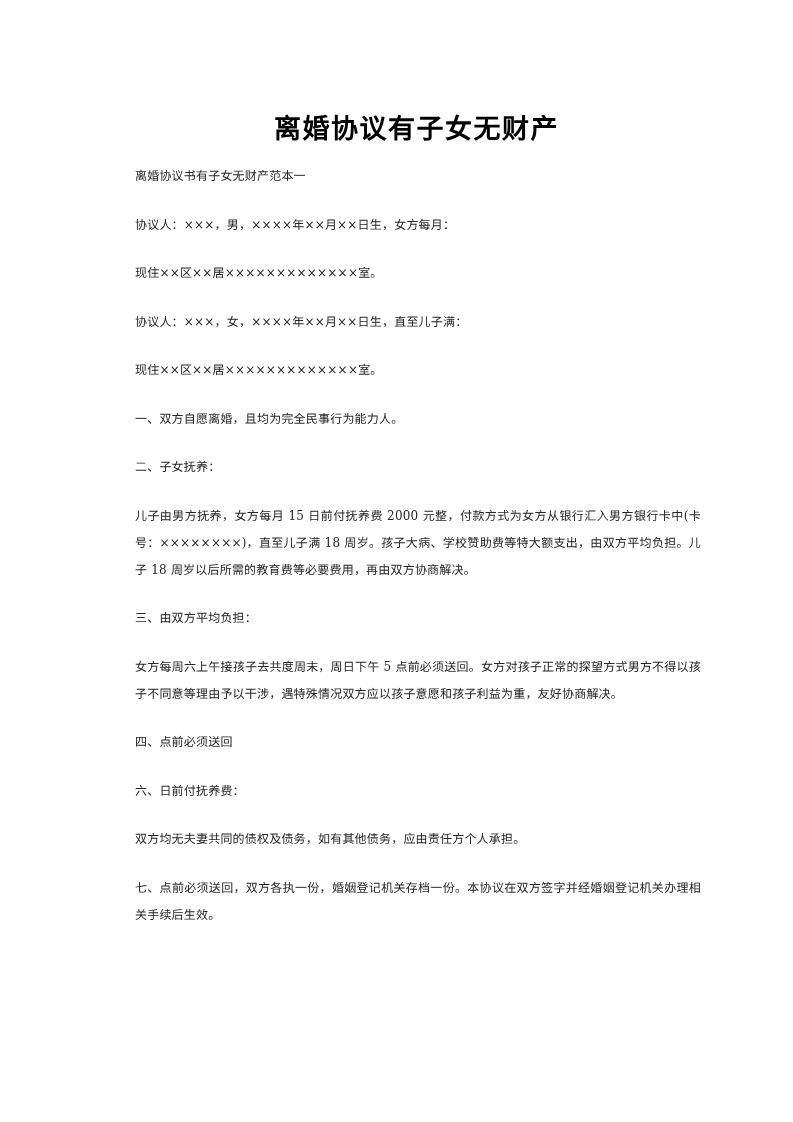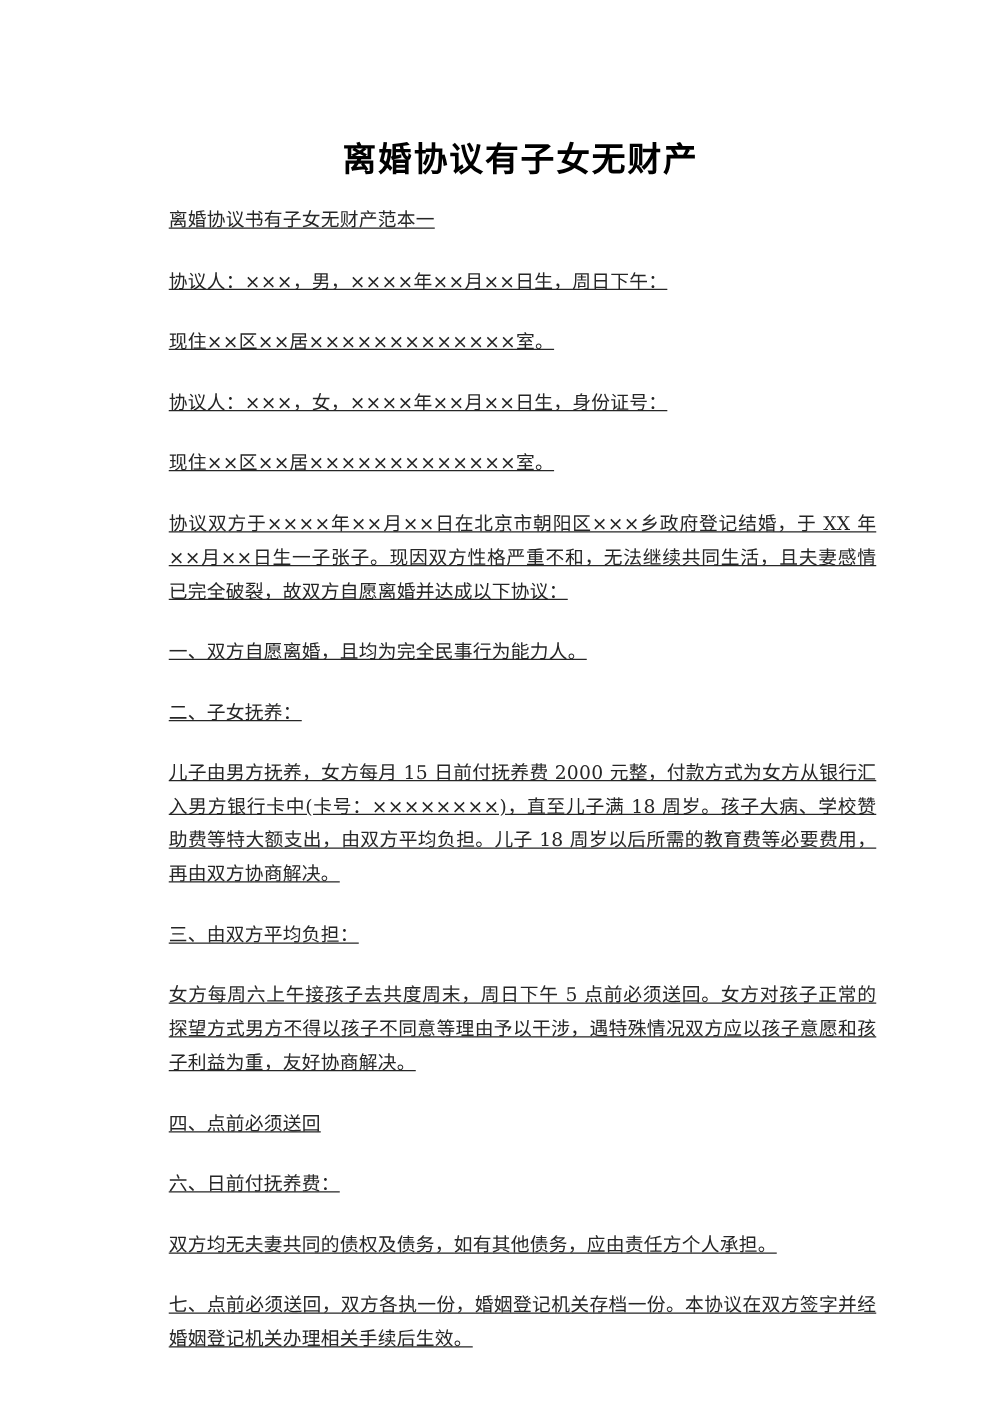--- a/index.html
+++ b/index.html
@@ -45,48 +45,46 @@
 
   .body-block {
     position: absolute;
     top: 163px;
     left: 115px;
     width: 566px;
   }
 
   p.para {
     margin: 0 0 21.5px 0;
-    font-size: 15px;
+    font-size: 12px;
     line-height: 27px;
     text-align: justify;
     text-justify: inter-ideograph;
     color: #262626;
     font-family: "DejaVu Serif", "Liberation Serif", serif;
     letter-spacing: 0.2px;
-    text-decoration: underline;
   }
 
   p.para:last-child {
     margin-bottom: 0;
   }
 </style>
 </head>
 <body>
 
 <div class="page">
 
   <h1 class="doc-title">离婚协议有子女无财产</h1>
 
   <div class="body-block">
     <p class="para">离婚协议书有子女无财产范本一</p>
-    <p class="para">协议人：×××，男，××××年××月××日生，周日下午：</p>
+    <p class="para">协议人：×××，男，××××年××月××日生，女方每月：</p>
     <p class="para">现住××区××居×××××××××××××室。</p>
-    <p class="para">协议人：×××，女，××××年××月××日生，身份证号：</p>
+    <p class="para">协议人：×××，女，××××年××月××日生，直至儿子满：</p>
     <p class="para">现住××区××居×××××××××××××室。</p>
-    <p class="para">协议双方于××××年××月××日在北京市朝阳区×××乡政府登记结婚，于 XX 年××月××日生一子张子。现因双方性格严重不和，无法继续共同生活，且夫妻感情已完全破裂，故双方自愿离婚并达成以下协议：</p>
     <p class="para">一、双方自愿离婚，且均为完全民事行为能力人。</p>
     <p class="para">二、子女抚养：</p>
     <p class="para">儿子由男方抚养，女方每月 15 日前付抚养费 2000 元整，付款方式为女方从银行汇入男方银行卡中(卡号：××××××××)，直至儿子满 18 周岁。孩子大病、学校赞助费等特大额支出，由双方平均负担。儿子 18 周岁以后所需的教育费等必要费用，再由双方协商解决。</p>
     <p class="para">三、由双方平均负担：</p>
     <p class="para">女方每周六上午接孩子去共度周末，周日下午 5 点前必须送回。女方对孩子正常的探望方式男方不得以孩子不同意等理由予以干涉，遇特殊情况双方应以孩子意愿和孩子利益为重，友好协商解决。</p>
     <p class="para">四、点前必须送回</p>
     <p class="para">六、日前付抚养费：</p>
     <p class="para">双方均无夫妻共同的债权及债务，如有其他债务，应由责任方个人承担。</p>
     <p class="para">七、点前必须送回，双方各执一份，婚姻登记机关存档一份。本协议在双方签字并经婚姻登记机关办理相关手续后生效。</p>
   </div>

